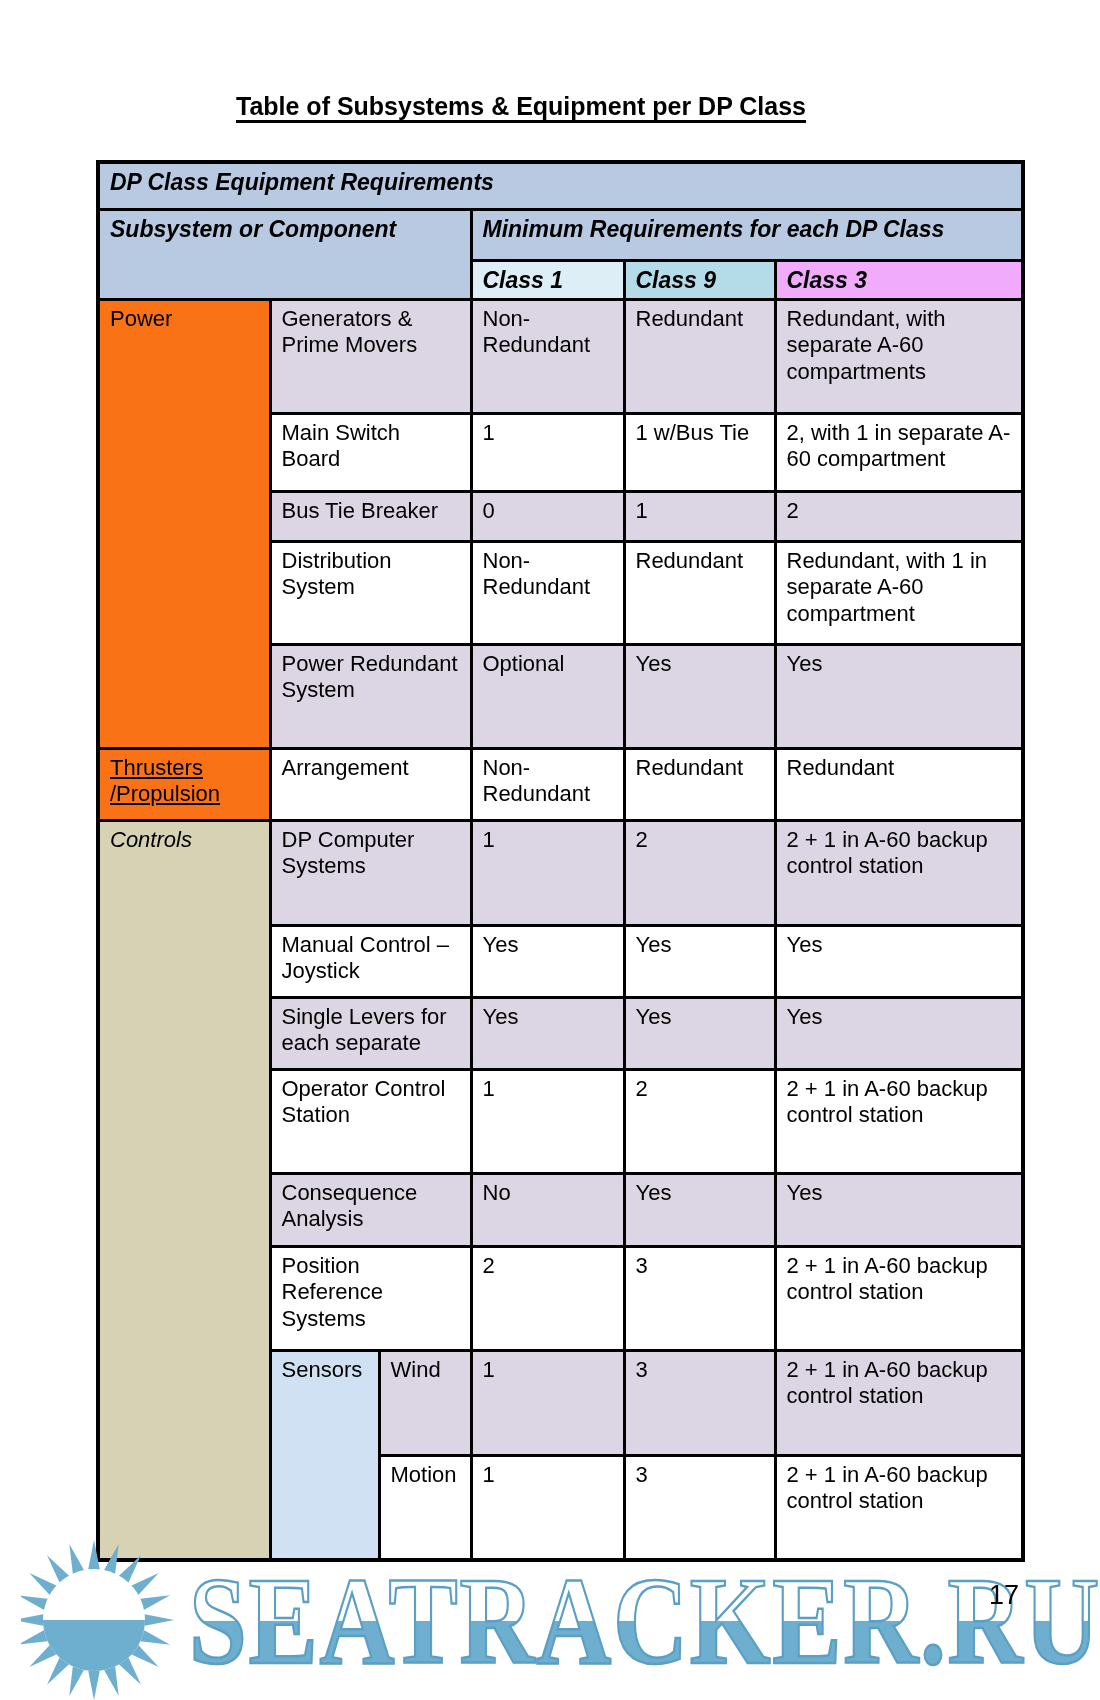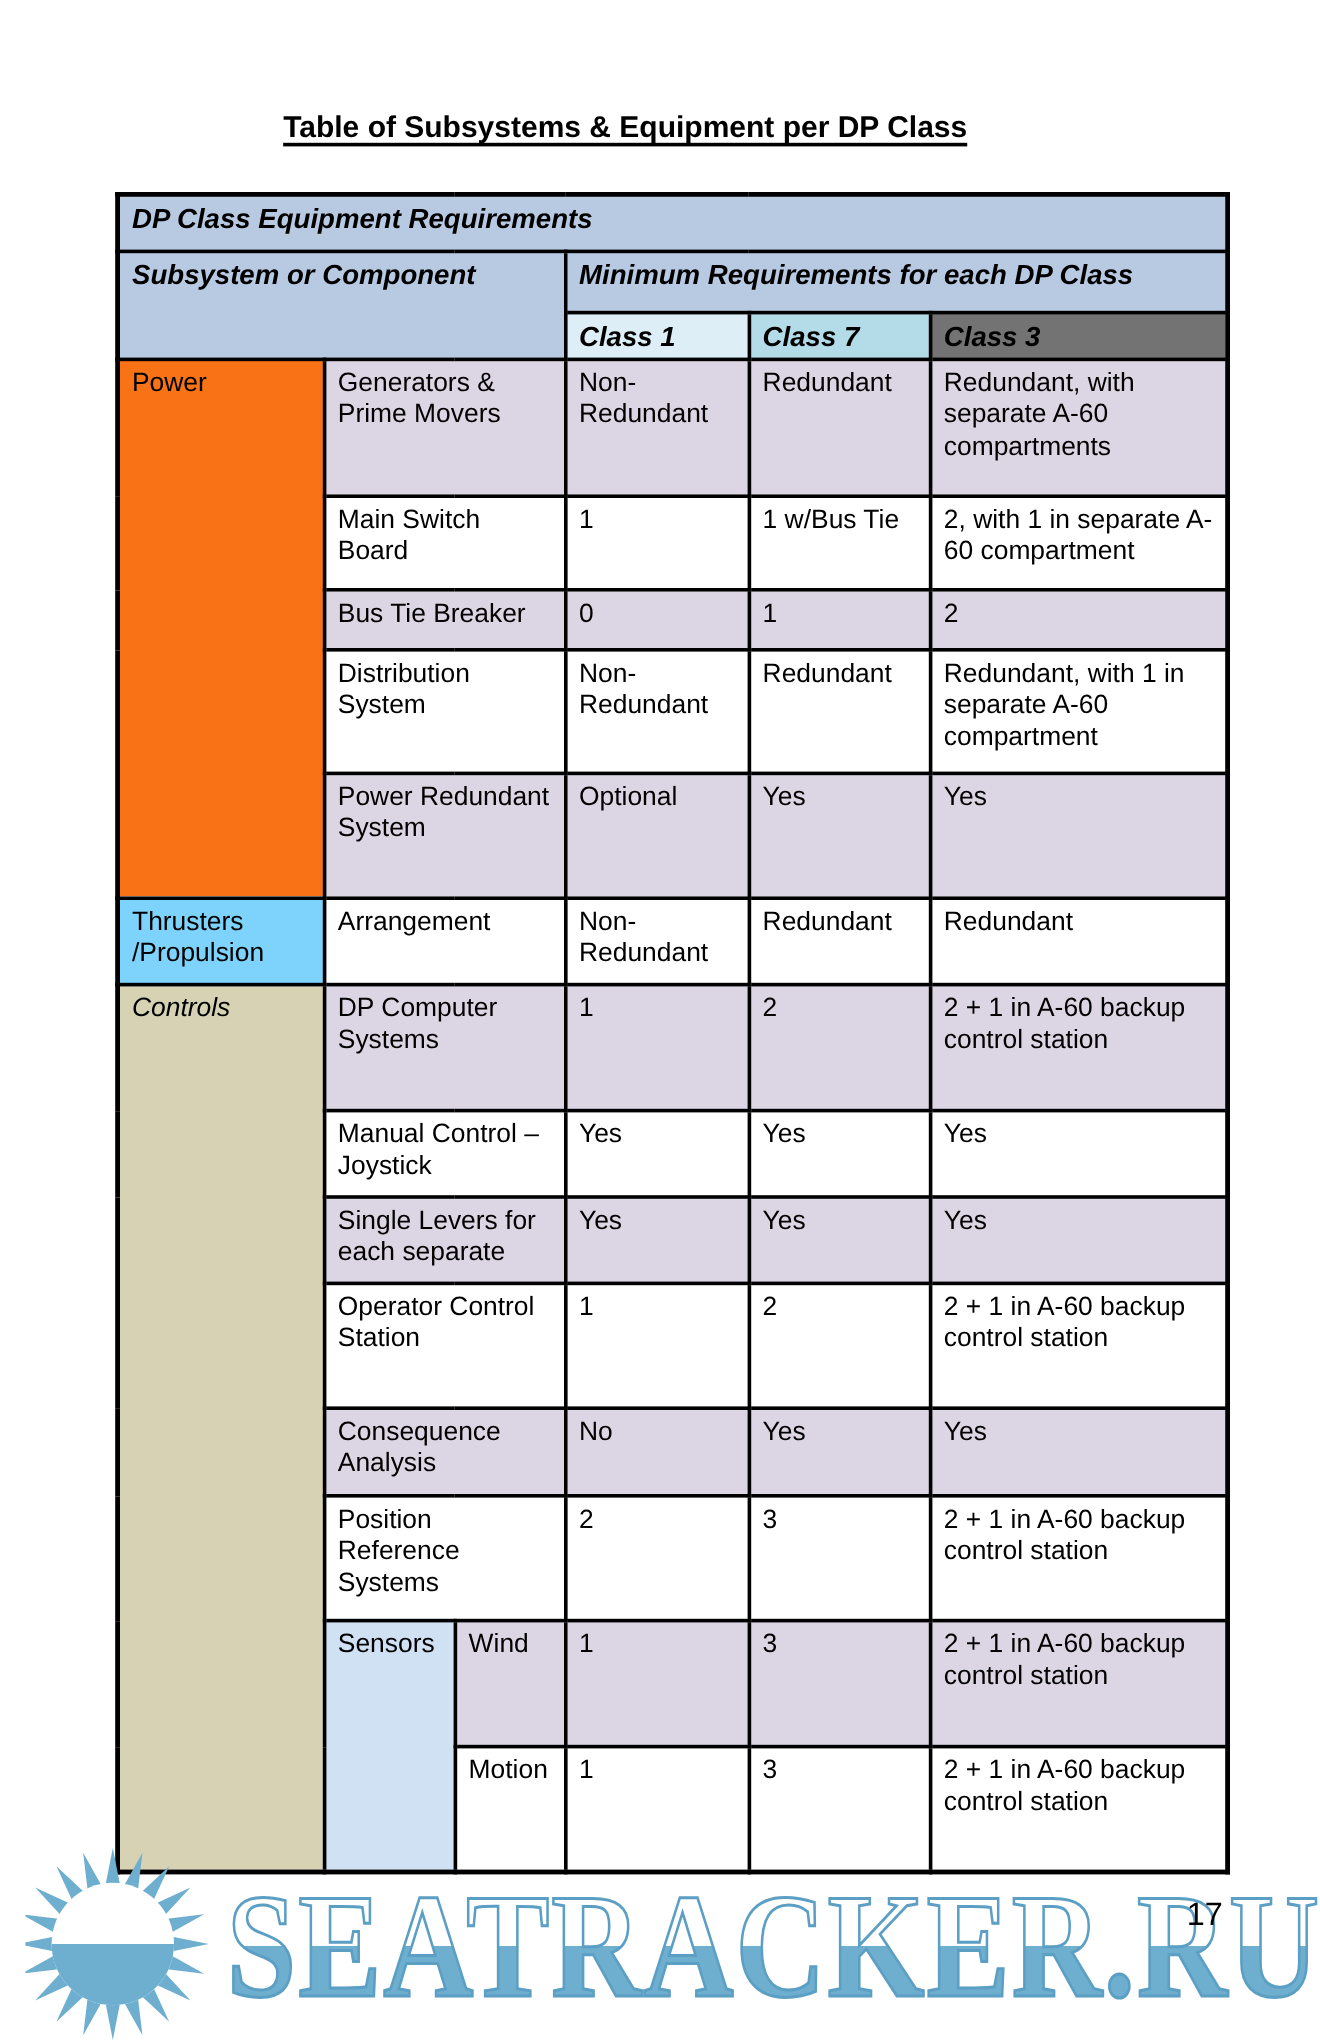--- a/index.html
+++ b/index.html
@@ -37,24 +37,24 @@
     padding:5px 8px 4px 10px;
     font-size:22px;
     font-weight:normal;
     line-height:1.2;
     overflow:hidden;
   }
   table.dp th{font-size:23px;font-weight:bold;font-style:italic;}
   .hdr{background:#b8c9e2;}
   .c1h{background:#ddeef6;}
   .c2h{background:#b4dce8;}
-  .c3h{background:#737373;}
+  .c3h{background:#f0abfc;}
   .lav{background:#dcd5e4;}
   .cat-power{background:#f97316;font-weight:bold;font-size:23px;}
-  .cat-thr{background:#7dd3fc;font-weight:bold;font-size:23px;}
+  .cat-thr{background:#f97316;font-weight:bold;font-size:23px;text-decoration:underline;}
   .cat-ctl{background:#d6d2b3;font-weight:bold;font-size:23px;font-style:italic;}
   .cat-sensors{background:#cfe1f3;}
   .comp{padding-right:22px;}
   .just{text-align:justify;}
   .bold{font-weight:bold;}
   .watermark{
     position:absolute;left:0;top:1520px;
     width:1100px;height:180px;
     z-index:2;
   }
@@ -82,21 +82,21 @@
     <tbody>
       <tr style="height:47px">
         <th colspan="6" class="hdr">DP Class Equipment Requirements</th>
       </tr>
       <tr style="height:51px">
         <th colspan="3" rowspan="2" class="hdr">Subsystem or Component</th>
         <th colspan="3" class="hdr">Minimum Requirements for each DP Class</th>
       </tr>
       <tr style="height:33px">
         <th class="c1h">Class 1</th>
-        <th class="c2h">Class 7</th>
+        <th class="c2h">Class 9</th>
         <th class="c3h">Class 3</th>
       </tr>
 
       <tr style="height:114px">
         <td rowspan="5" class="cat-power">Power</td>
         <td colspan="2" class="lav comp">Generators &amp; Prime Movers</td>
         <td class="lav">Non-Redundant</td>
         <td class="lav">Redundant</td>
         <td class="lav">Redundant, with separate A-60 compartments</td>
       </tr>

